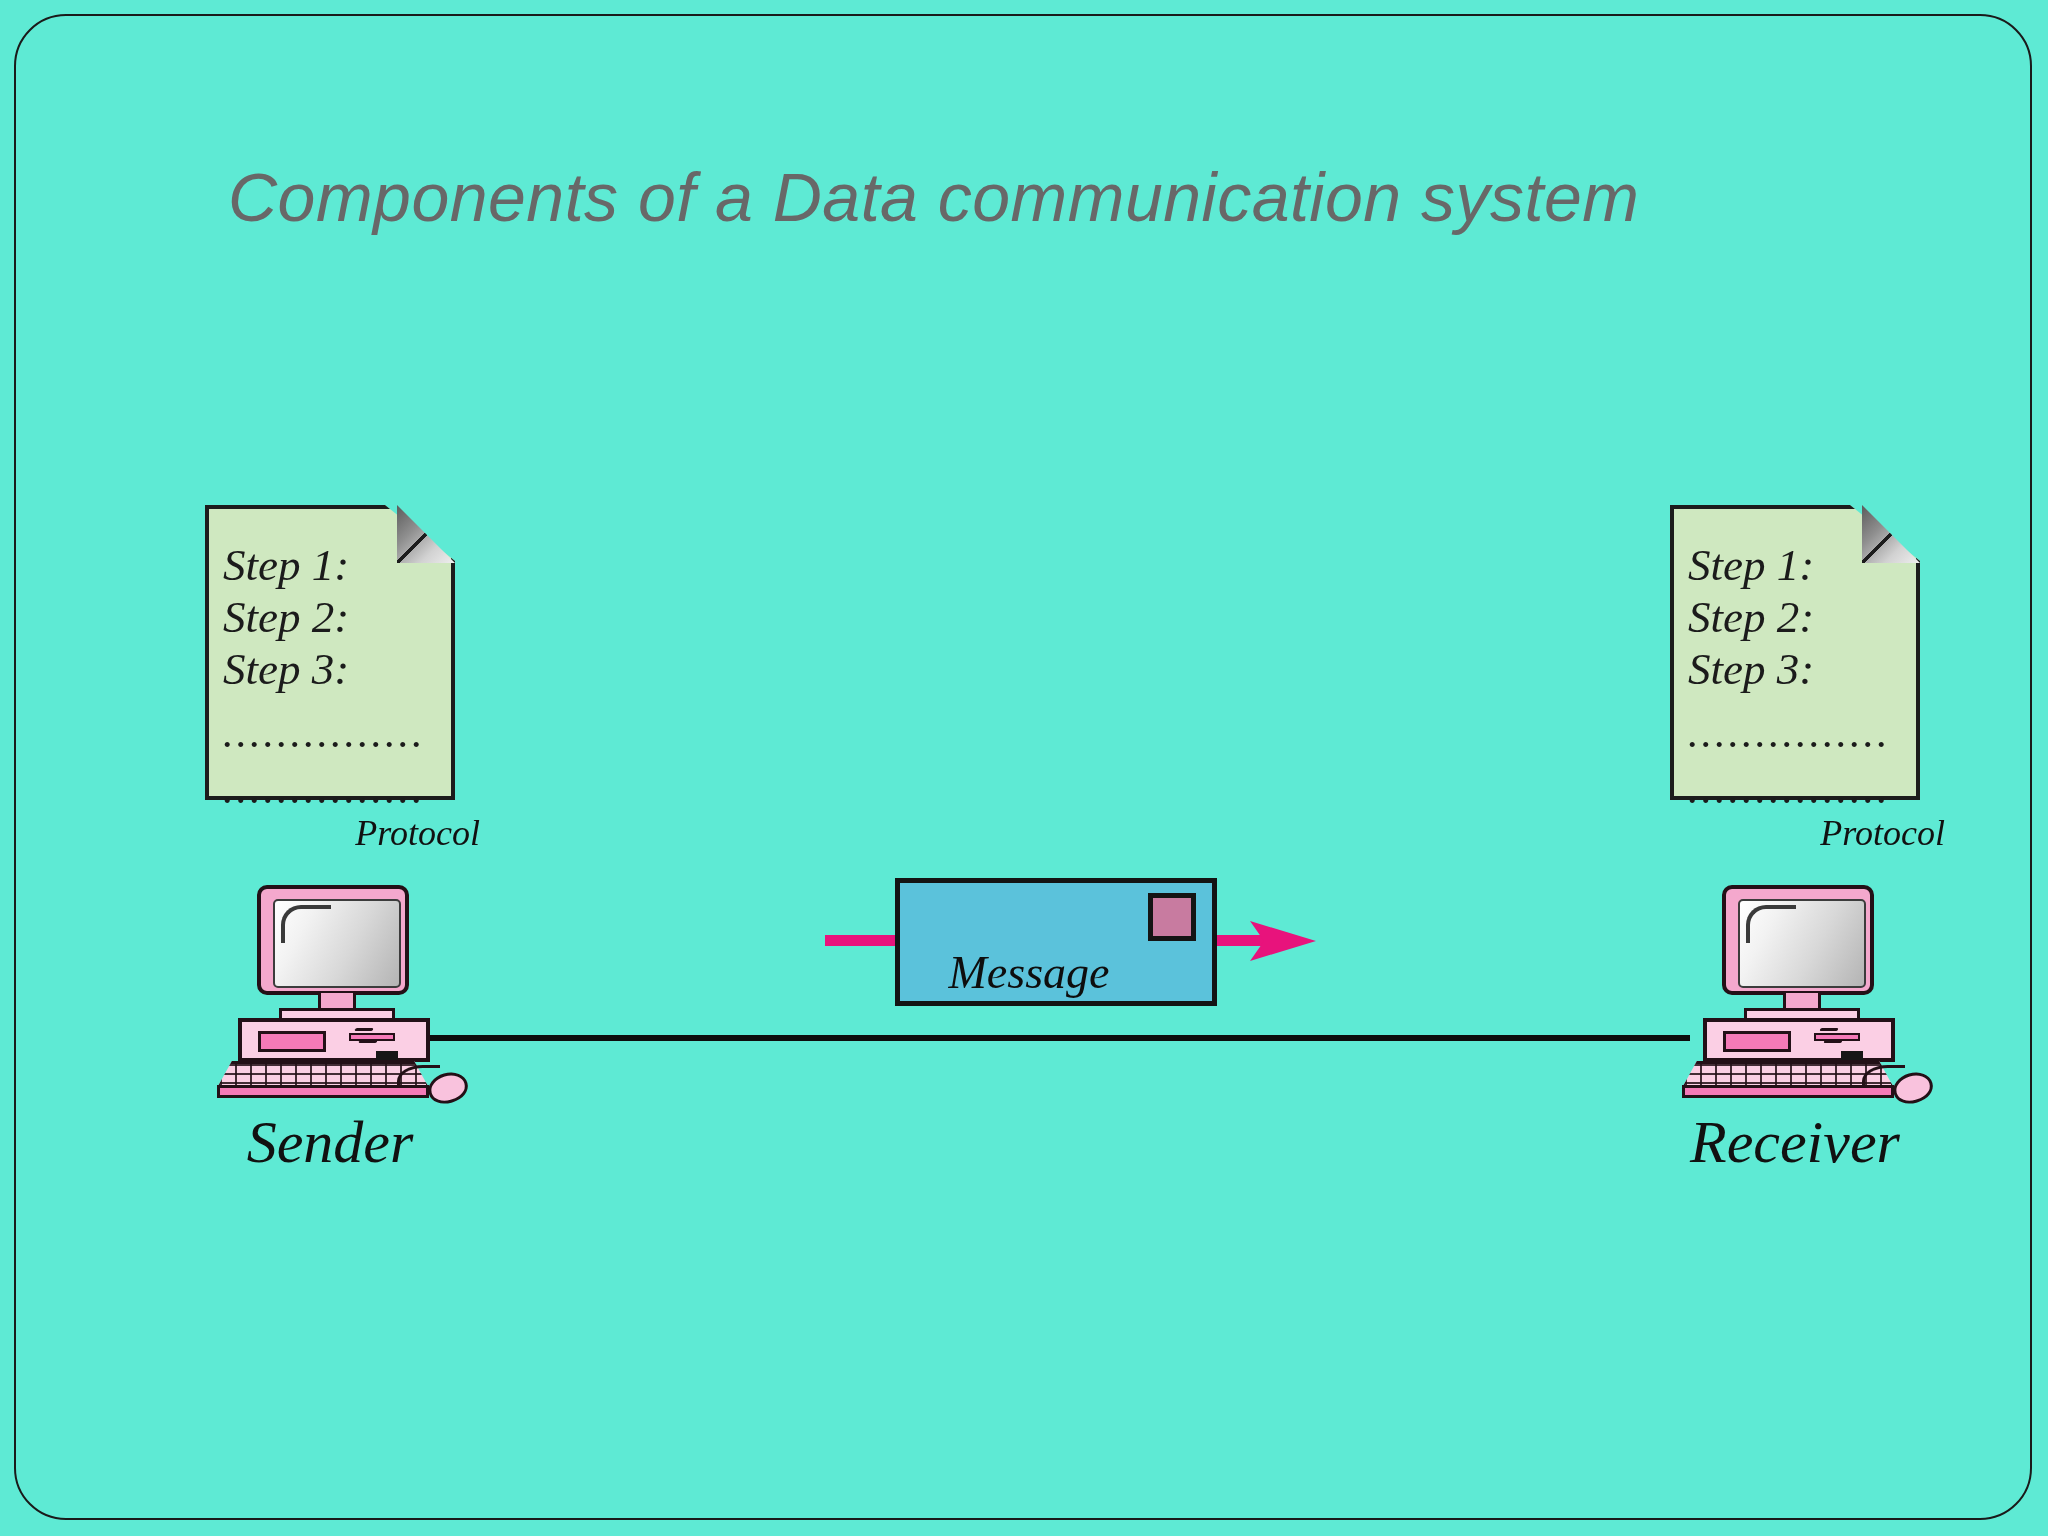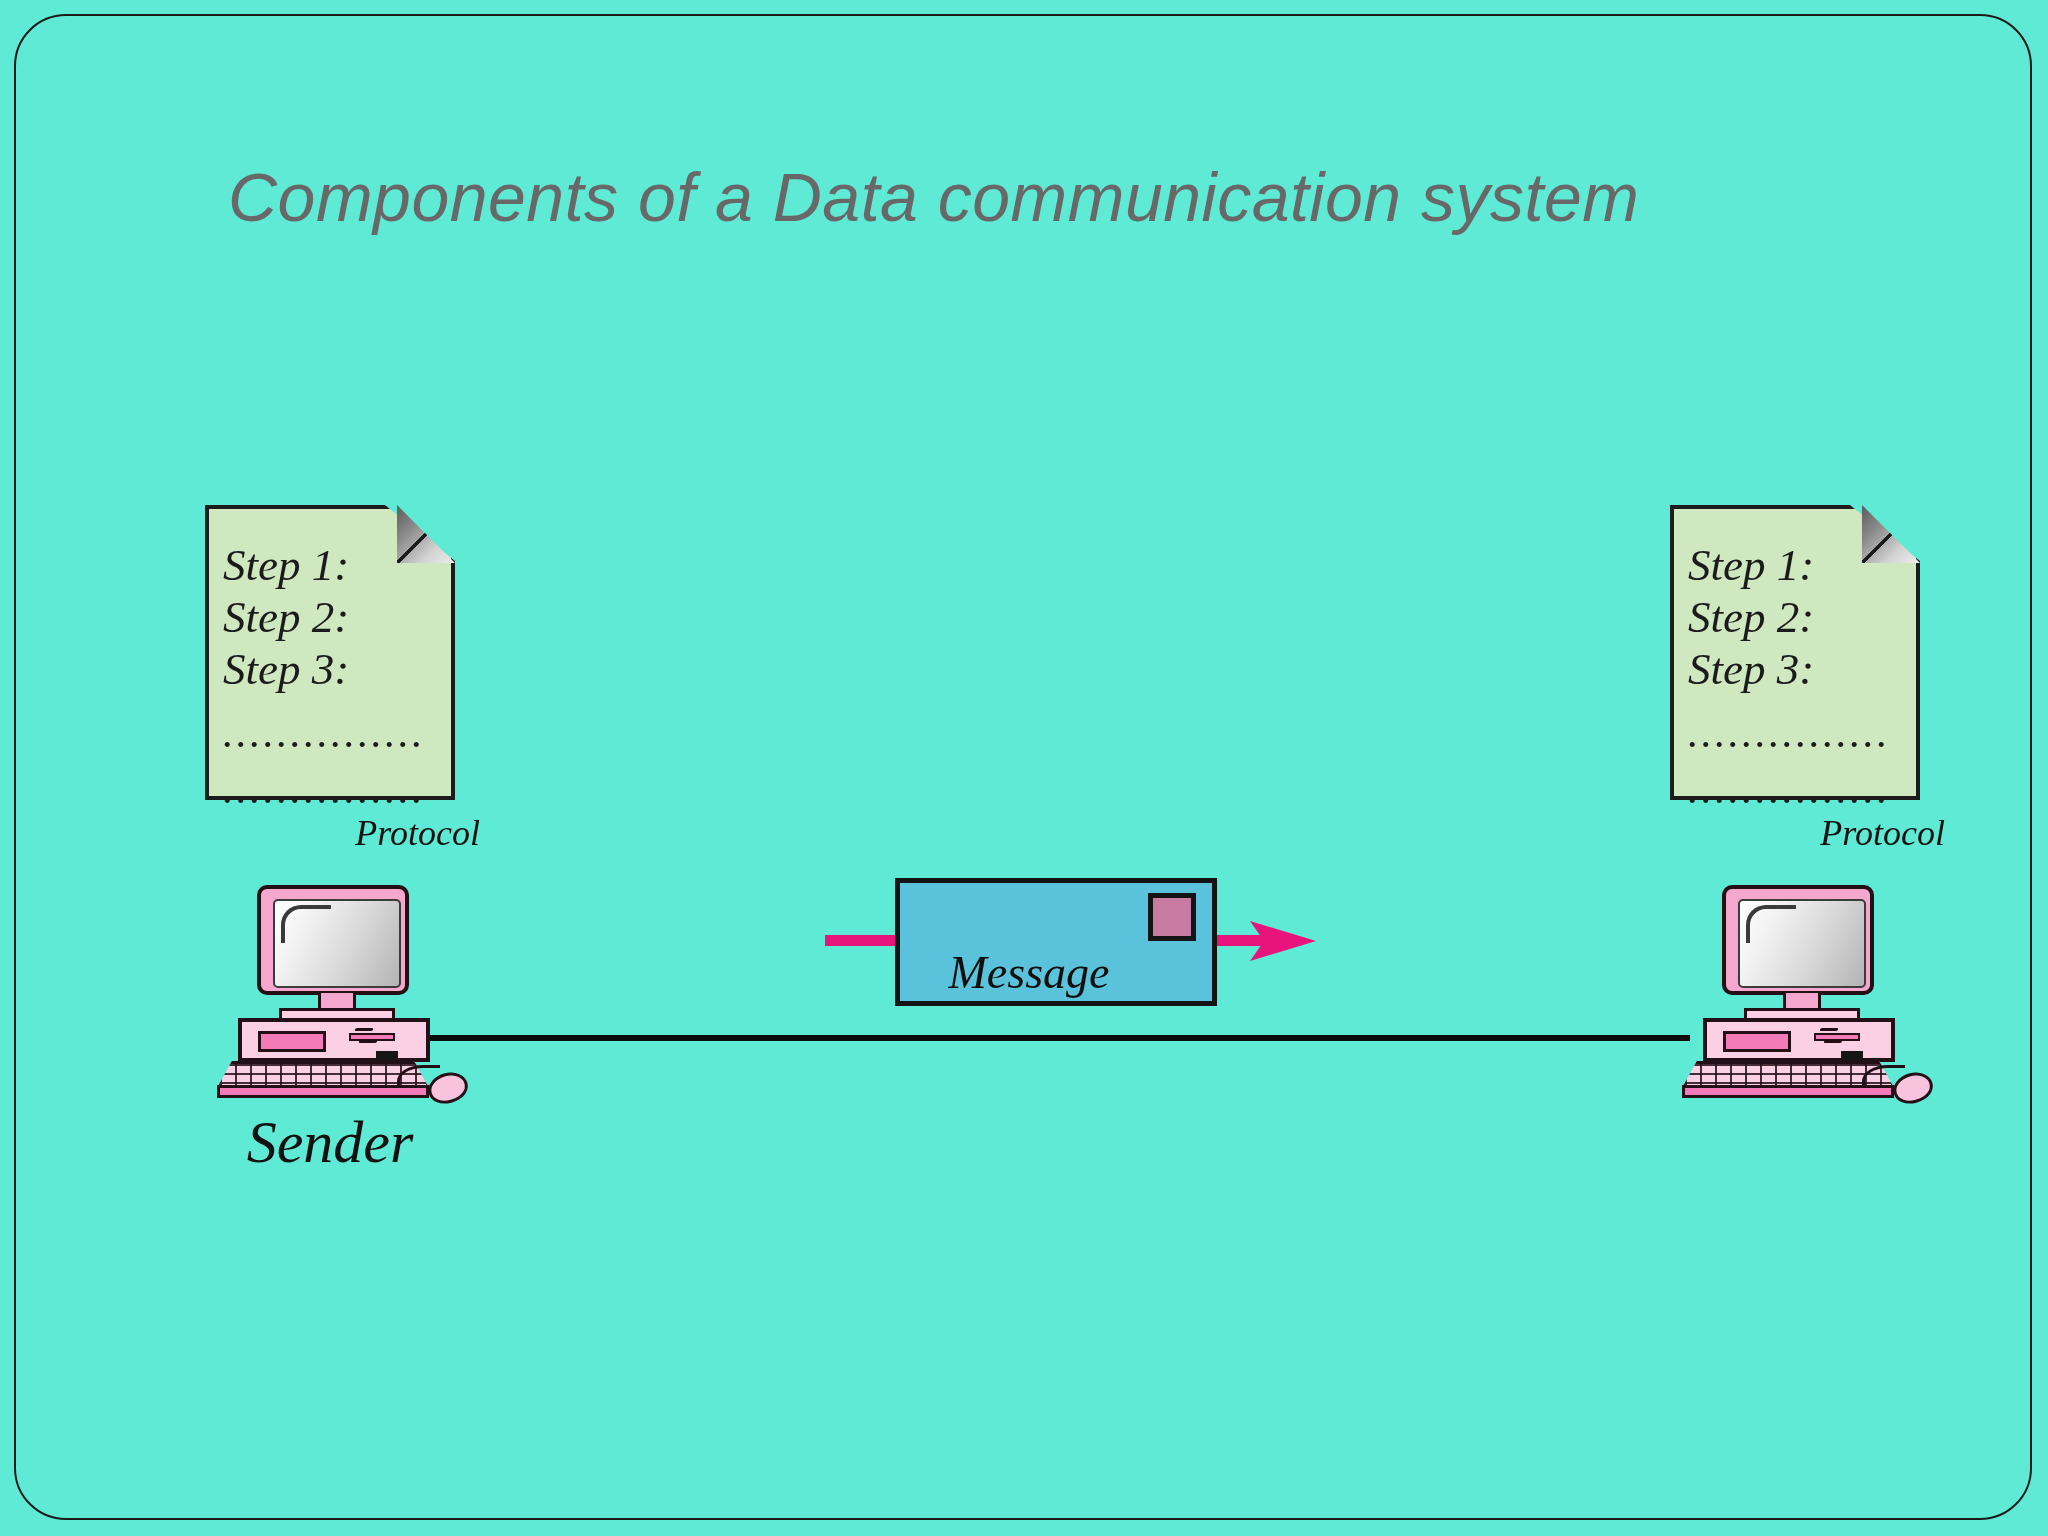--- a/index.html
+++ b/index.html
@@ -445,20 +445,21 @@
       <div class="case-vent3"></div>
       <div class="case-led"></div>
     </div>
     <div class="keyboard">
       <div class="keyboard-top"></div>
       <div class="keyboard-front"></div>
     </div>
     <div class="mouse-cord" style="left:182px; top:180px;"></div>
     <div class="mouse" style="left:213px; top:188px;"></div>
   </div>
+  <div class="pc-label" style="left:1645px; top:1108px;">Receiver</div>
 
   <div class="arrow-tail"></div>
   <div class="arrow-head-bar"></div>
   <svg class="arrow-head" viewBox="0 0 66 52">
     <path d="M0 6 L66 26 L0 46 L14 26 Z" fill="#E8137C"></path>
   </svg>
 
   <div class="msg-box">
     <div class="msg-text">Message</div>
     <div class="msg-stamp"></div>

